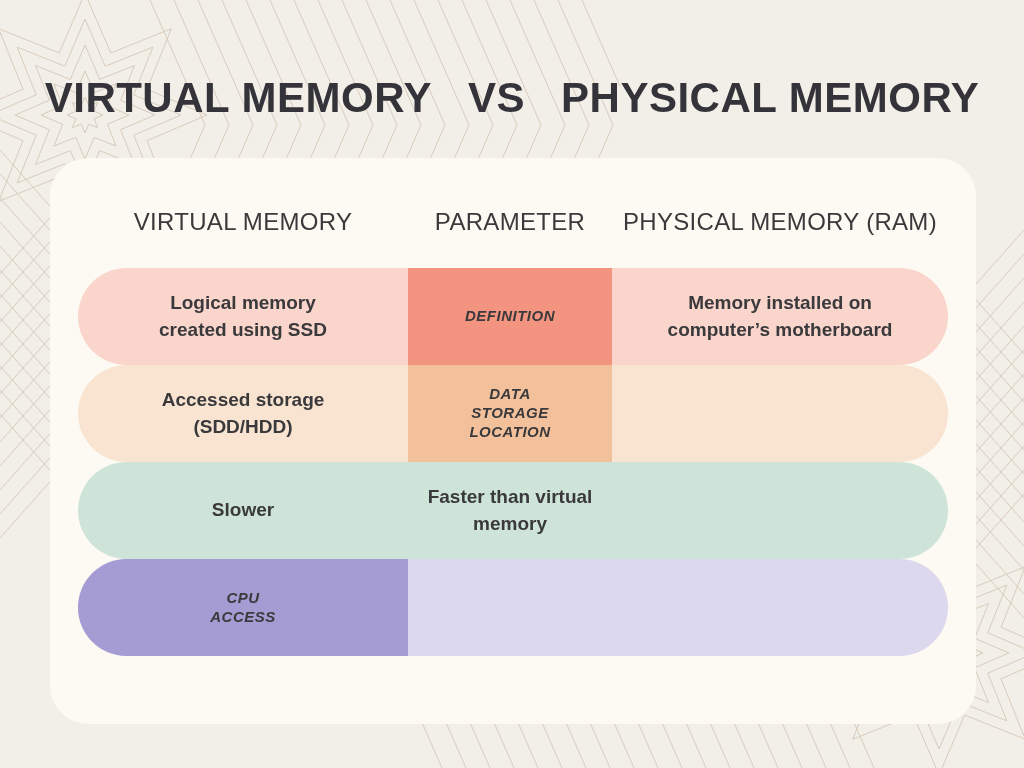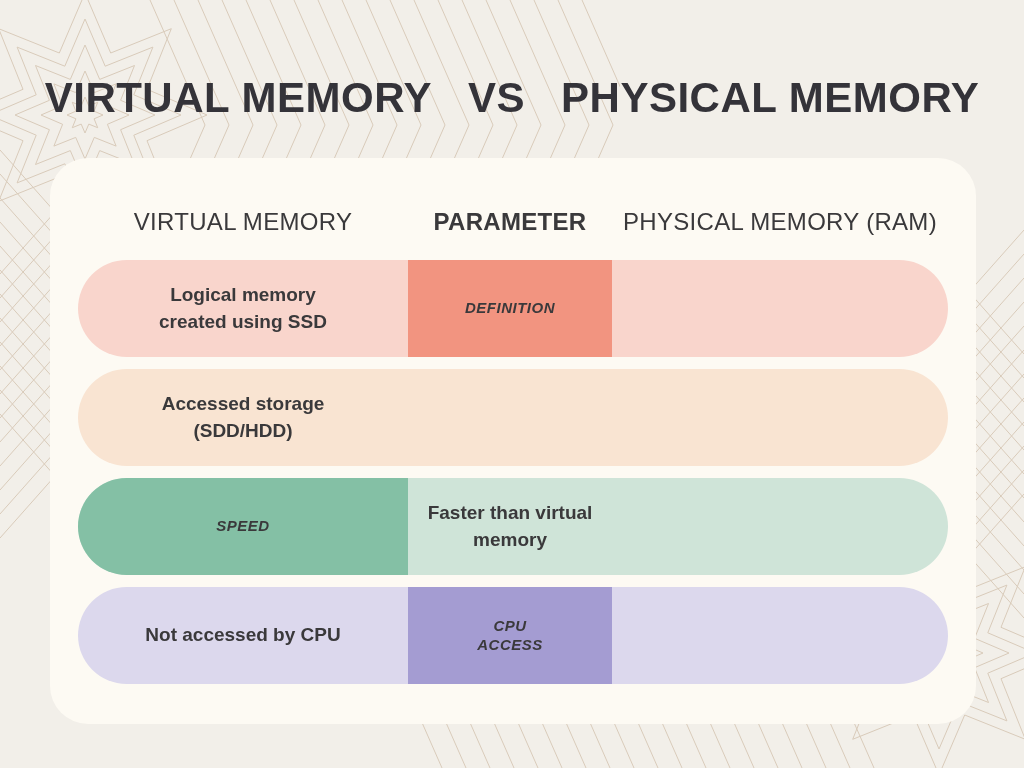--- a/index.html
+++ b/index.html
@@ -30,25 +30,25 @@
     background:#fdfaf3;
     border-radius:38px;
   }
 
   .head-row {
     position:absolute; top:50px; left:28px; width:870px;
     display:grid; grid-template-columns:330px 204px 336px;
     align-items:center; text-align:center;
     font-size:24px; font-weight:500; letter-spacing:0.3px;
   }
-  .hcell.center { font-weight:700; }
+  .hcell.center { font-weight:400; }
 
   .rows {
-    position:absolute; top:102px; left:28px; width:870px;
-    display:flex; flex-direction:column; gap:12px;
+    position:absolute; top:110px; left:28px; width:870px;
+    display:flex; flex-direction:column; gap:0;
   }
   .row {
     display:grid; grid-template-columns:330px 204px 336px;
     height:97px; border-radius:60px; overflow:hidden;
     background:var(--light,#eee);
   }
   .cell {
     display:flex; align-items:center; justify-content:center;
     text-align:center; white-space:pre-line;
     font-size:19px; font-weight:700; line-height:1.4;
@@ -157,33 +157,37 @@
     <div class="hcell center">PARAMETER</div>
     <div class="hcell right">PHYSICAL MEMORY (RAM)</div>
   </div>
 
   <div class="rows">
 
     <div class="row" style="--light: #f9d5cc; --accent: #f29480;">
       <div class="cell side">Logical memory
 created using SSD</div>
       <div class="cell param">DEFINITION</div>
+      <div class="cell side">Memory installed on
+computer’s motherboard</div>
     </div>
 
     <div class="row" style="--light: #f9e4d2; --accent: #f2c09b;">
       <div class="cell side">Accessed storage
 (SDD/HDD)</div>
+      <div class="cell param">DATA
+STORAGE
+LOCATION</div>
     </div>
 
     <div class="row" style="--light: #cfe4d8; --accent: #84c0a5;">
-      <div class="cell param">SPEED</div>
+      <div class="cell side">Slower</div>
       <div class="cell side">Faster than virtual
 memory</div>
     </div>
 
     <div class="row" style="--light: #dcd8ed; --accent: #a49cd2;">
-      <div class="cell side">Not accessed by CPU</div>
       <div class="cell param">CPU
 ACCESS</div>
     </div>
 
   </div>
 </div>
 
 </body></html>

